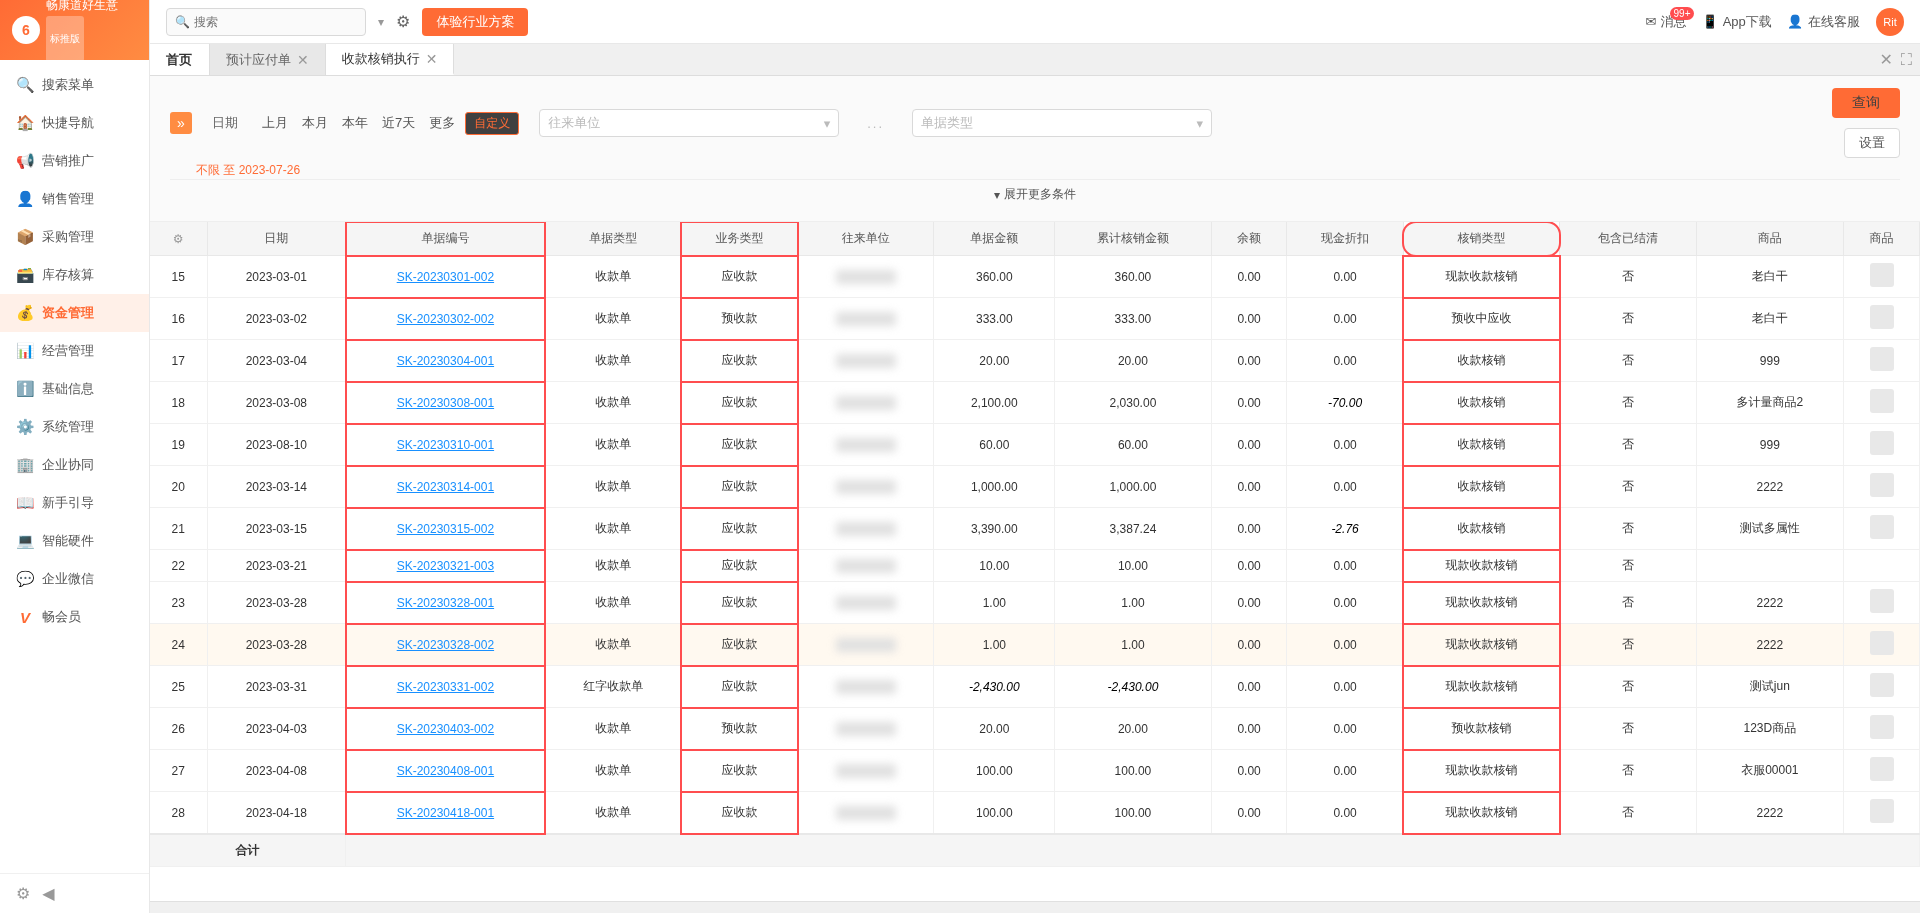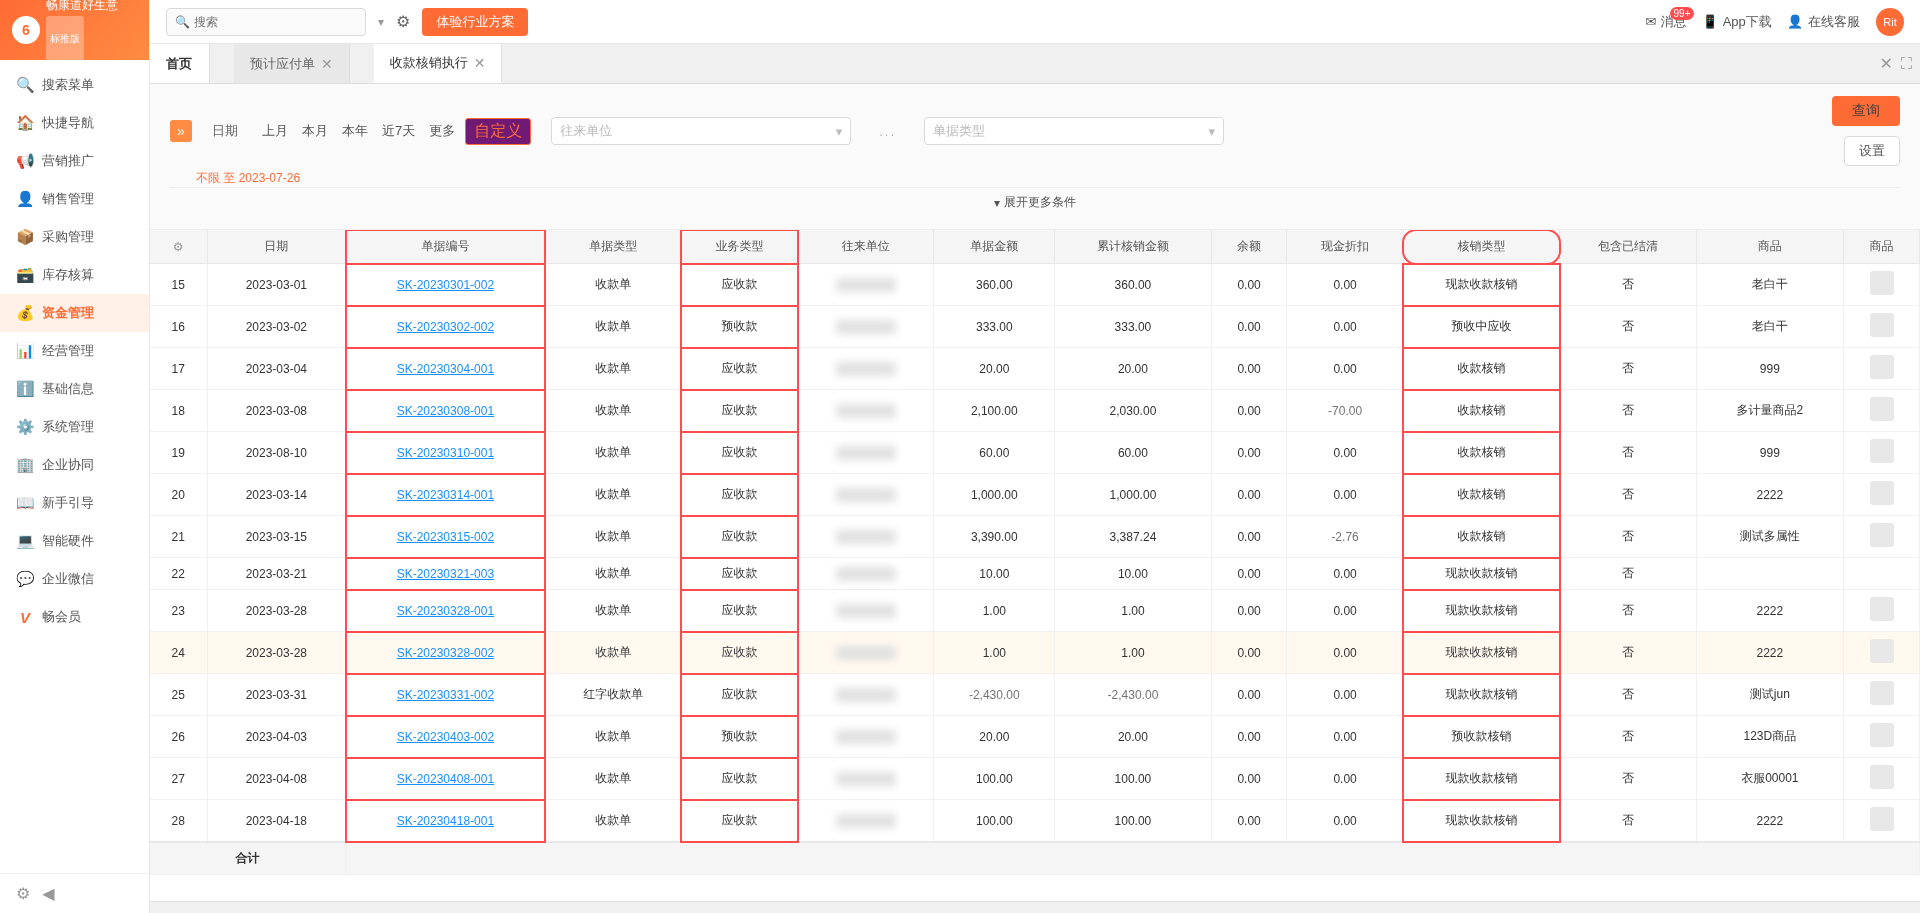--- a/index.html
+++ b/index.html
@@ -30,21 +30,21 @@
     .topbar-solution-btn { background: #ff6b35; color: #fff; border: none; padding: 5px 14px; border-radius: 4px; font-size: 13px; cursor: pointer; }
     .topbar-spacer { flex: 1; }
     .topbar-right { display: flex; align-items: center; gap: 16px; color: #555; font-size: 13px; }
     .topbar-msg { position: relative; display: flex; align-items: center; gap: 4px; cursor: pointer; }
     .topbar-msg-badge { background: #ff4d4f; color: #fff; font-size: 10px; padding: 1px 4px; border-radius: 8px; position: absolute; top: -6px; right: -8px; }
     .topbar-app { display: flex; align-items: center; gap: 4px; cursor: pointer; }
     .topbar-service { display: flex; align-items: center; gap: 4px; cursor: pointer; }
     .topbar-avatar { width: 28px; height: 28px; background: #ff6b35; border-radius: 50%; display: flex; align-items: center; justify-content: center; color: #fff; font-size: 11px; }
 
     
-    .tabbar { height: 40px; background: #f0f0f0; display: flex; align-items: stretch; border-bottom: 1px solid #ddd; flex-shrink: 0; gap: 24px; }
+    .tabbar { height: 32px; background: #f0f0f0; display: flex; align-items: stretch; border-bottom: 1px solid #ddd; flex-shrink: 0; }
     .tab { display: flex; align-items: center; gap: 6px; padding: 0 16px; cursor: pointer; font-size: 13px; color: #666; border-right: 1px solid #ddd; background: #e8e8e8; position: relative; min-width: 100px; }
     .tab.home { background: #fff; color: #333; font-weight: bold; min-width: 60px; }
     .tab.active { background: #fff; color: #333; border-bottom: 2px solid #fff; }
     .tab-close { color: #999; font-size: 14px; cursor: pointer; }
     .tabbar-actions { margin-left: auto; display: flex; align-items: center; padding-right: 8px; gap: 8px; }
     .tabbar-action-btn { color: #999; font-size: 16px; cursor: pointer; }
 
     
     .content { flex: 1; overflow: hidden; display: flex; flex-direction: column; background: #fff; }
     .content-header { padding: 16px 20px 10px; display: flex; align-items: center; justify-content: space-between; border-bottom: 1px solid #f0f0f0; flex-shrink: 0; }
@@ -53,36 +53,36 @@
     .btn-export { display: flex; align-items: center; gap: 4px; border: 1px solid #d9d9d9; background: #fff; color: #555; padding: 4px 10px; border-radius: 4px; cursor: pointer; font-size: 13px; }
     .btn-refresh { display: flex; align-items: center; gap: 4px; border: 1px solid #d9d9d9; background: #fff; color: #555; padding: 4px 10px; border-radius: 4px; cursor: pointer; font-size: 13px; }
 
     
     .filter-area { padding: 12px 20px; background: #fafafa; border-bottom: 1px solid #eee; flex-shrink: 0; }
     .filter-row { display: flex; align-items: center; gap: 20px; }
     .filter-toggle { background: #ff8c42; color: #fff; border: none; width: 22px; height: 22px; border-radius: 3px; cursor: pointer; font-size: 14px; display: flex; align-items: center; justify-content: center; flex-shrink: 0; }
     .filter-label { color: #666; font-size: 13px; white-space: nowrap; }
     .filter-date-btns { display: flex; gap: 6px; align-items: center; }
     .filter-date-btn { color: #555; font-size: 13px; cursor: pointer; padding: 2px 4px; }
-    .filter-date-custom { background: #701a75; color: #ff6b35; border: 1px solid #ff6b35; padding: 2px 8px; border-radius: 3px; font-size: 16px; cursor: pointer; }
+    .filter-date-custom { background: #404040; color: #ff6b35; border: 1px solid #ff6b35; padding: 2px 8px; border-radius: 3px; font-size: 12px; cursor: pointer; }
     .filter-unit { flex: 1; border: 1px solid #d9d9d9; border-radius: 4px; padding: 4px 8px; font-size: 13px; color: #bbb; background: #fff; min-width: 180px; max-width: 300px; display: flex; align-items: center; justify-content: space-between; }
     .filter-ellipsis { color: #bbb; letter-spacing: 2px; margin: 0 20px; }
     .filter-bill-type { flex: 1; border: 1px solid #d9d9d9; border-radius: 4px; padding: 4px 8px; font-size: 13px; color: #bbb; background: #fff; min-width: 180px; max-width: 300px; display: flex; align-items: center; justify-content: space-between; }
     .btn-query { background: #ff6b35; color: #404040; border: none; padding: 6px 20px; border-radius: 4px; font-size: 14px; cursor: pointer; white-space: nowrap; }
     .btn-setting { background: #fff; color: #555; border: 1px solid #d9d9d9; padding: 5px 14px; border-radius: 4px; font-size: 13px; cursor: pointer; margin-top: 6px; }
     .filter-expand { display: flex; align-items: center; justify-content: center; padding: 6px; color: #555; font-size: 12px; cursor: pointer; background: #fafafa; border-top: 1px solid #eee; gap: 4px; }
 
     
     .table-wrapper { flex: 1; overflow: auto; position: relative; }
     table { width: 100%; border-collapse: collapse; font-size: 12px; min-width: 1400px; }
     thead tr { background: #f5f5f5; position: sticky; top: 0; z-index: 10; }
     th { padding: 8px 10px; text-align: center; color: #555; font-weight: normal; border-bottom: 1px solid #e8e8e8; border-right: 1px solid #e8e8e8; white-space: nowrap; background: #f5f5f5; }
     td { padding: 7px 10px; text-align: center; color: #333; border-bottom: 1px solid #f0f0f0; border-right: 1px solid #f0f0f0; white-space: nowrap; }
     .td-link { color: #1890ff; text-decoration: underline; cursor: pointer; }
-    .td-negative { color: #737373; }
+    .td-negative { color: #000000; font-style: italic; }
     .td-settings { cursor: pointer; color: #999; }
 
     
     tr.row-highlight td { background: #fff9f0; }
 
     
     .table-footer { background: #f5f5f5; font-weight: bold; }
     .table-footer td { background: #f5f5f5; border-top: 2px solid #e8e8e8; }
 
     

